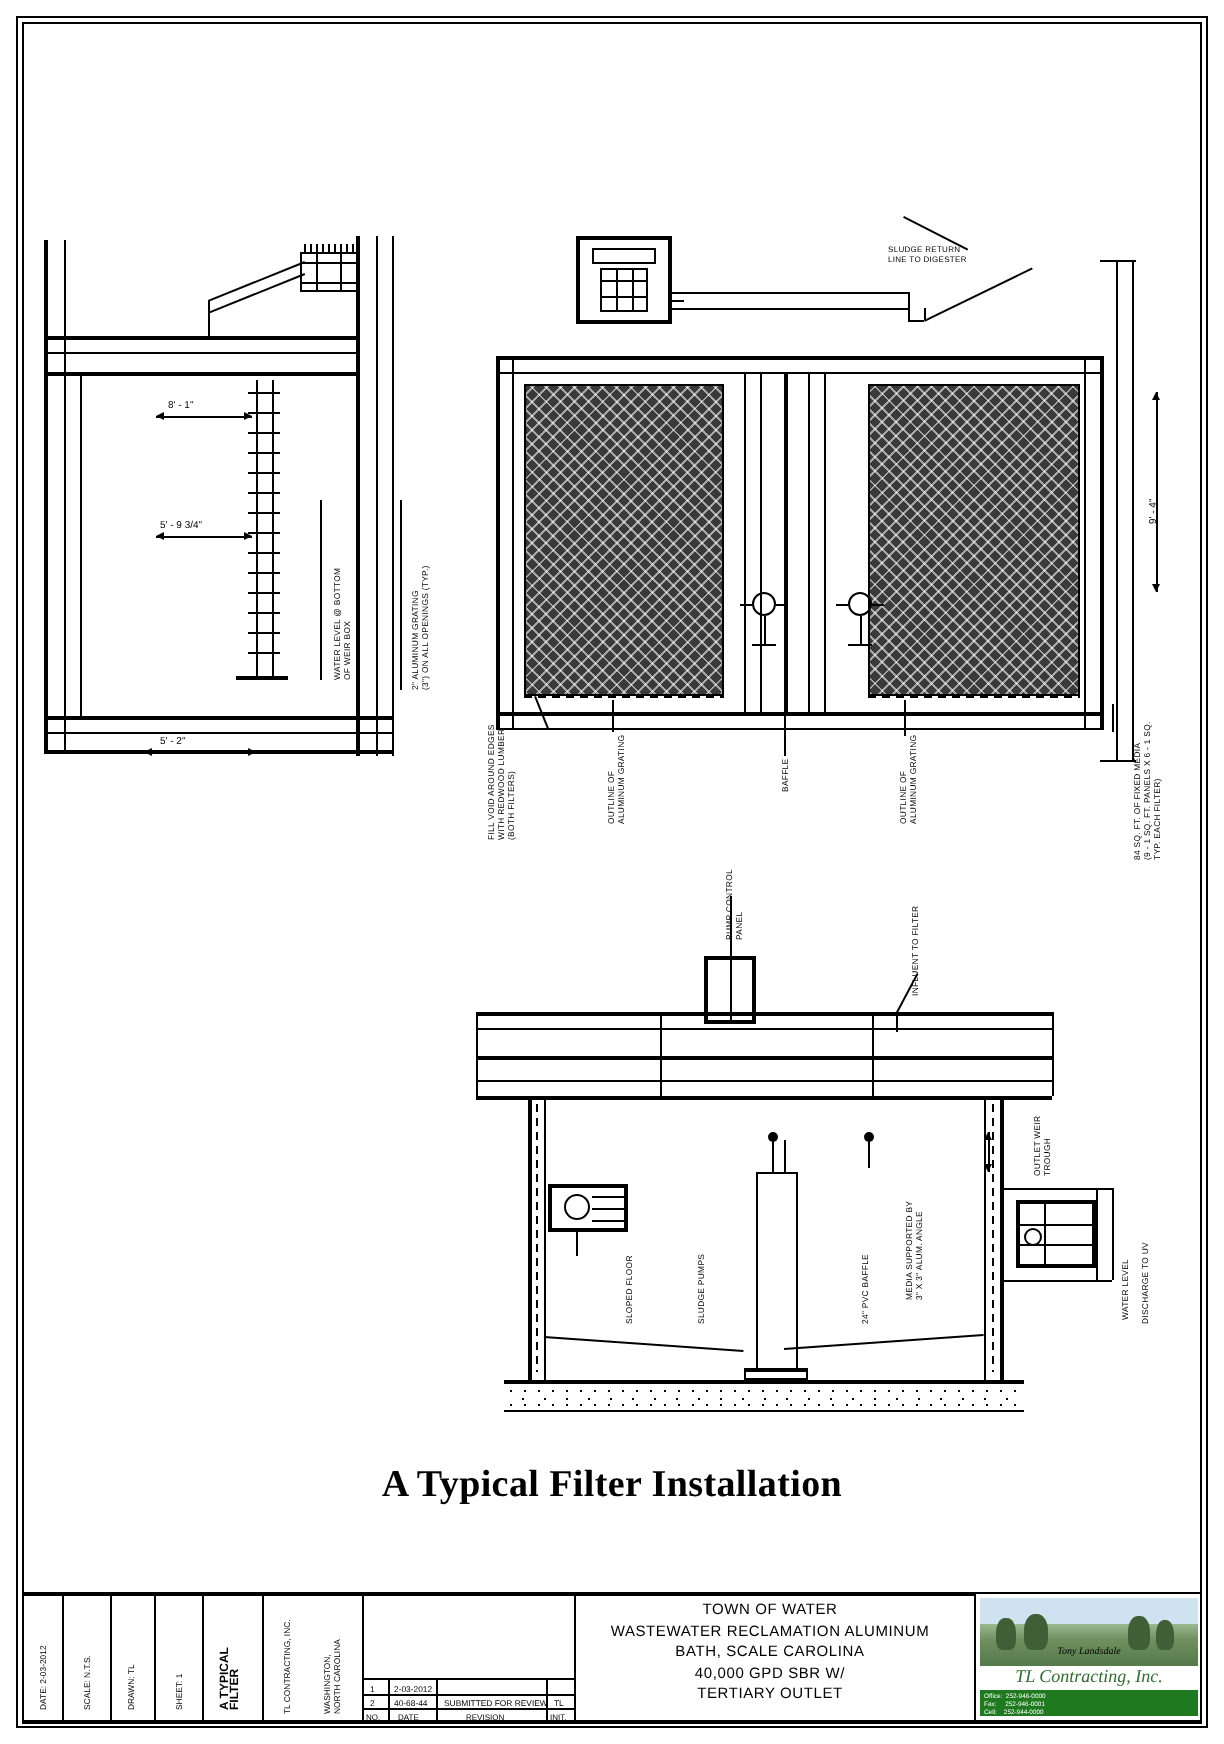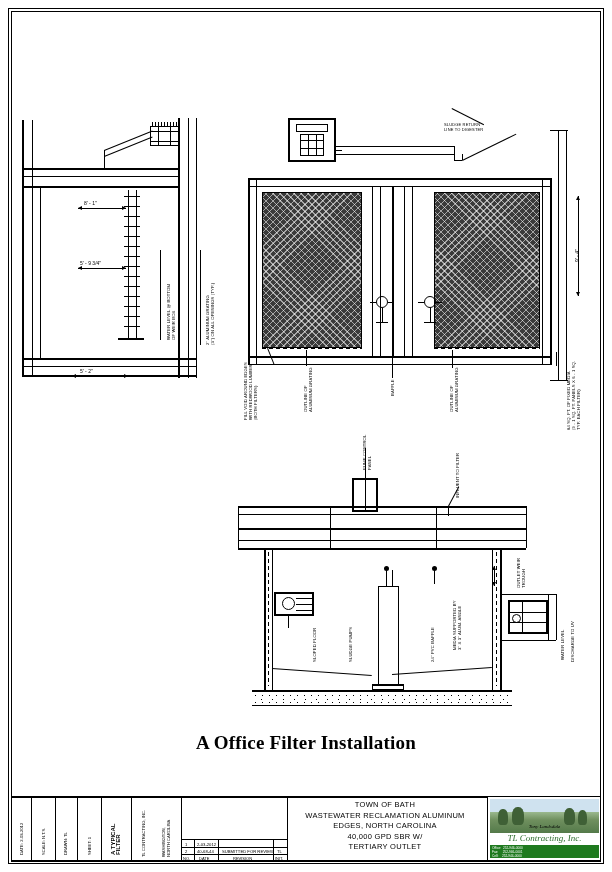--- a/index.html
+++ b/index.html
@@ -488,21 +488,21 @@
     <div class="lbl v" style="left:516px; top:588px;">OUTLET WEIR
 TROUGH</div>
     <div class="lbl v" style="left:570px; top:662px;">DISCHARGE TO UV</div>
     <div class="lbl v" style="left:560px; top:660px;">WATER LEVEL</div>
 
     <div class="ln v1" style="left:494px; top:566px; height:20px;"></div>
     <div class="tri-u" style="left:491.5px; top:566px;"></div>
     <div class="tri-d" style="left:491.5px; top:582px;"></div>
   </div>
 
-  <div id="drawing-title">A Office Filter Installation</div>
+  <div id="drawing-title">A Typical Filter Installation</div>
 
   <div id="titleblock">
 
     <div class="tb-line" style="left:0; top:0; width:590px; height:1px;"></div>
     <div class="tb-line" style="left:0; top:64px; width:590px; height:1px;"></div>
     <div class="tb-line" style="left:0; top:0; width:1px; height:65px;"></div>
     <div class="tb-line" style="left:589px; top:0; width:1px; height:65px;"></div>
 
     <div class="tb-line" style="left:20px; top:0; width:1px; height:65px;"></div>
     <div class="tb-line" style="left:44px; top:0; width:1px; height:65px;"></div>
@@ -537,23 +537,23 @@
     <div class="tb-txt v" style="left:52px; top:58px;">DRAWN: TL</div>
     <div class="tb-txt v" style="left:76px; top:58px;">SHEET: 1</div>
     <div class="tb-txt v" style="left:100px; top:58px; font-size:6px; font-weight:bold;">A TYPICAL
 FILTER</div>
     <div class="tb-txt v" style="left:130px; top:60px;">TL CONTRACTING, INC.</div>
     <div class="tb-txt v" style="left:150px; top:60px;">WASHINGTON,
 NORTH CAROLINA</div>
   </div>
 
   <div id="tb-center">
-    <div>TOWN OF BATH</div>
+    <div>TOWN OF WATER</div>
     <div>WASTEWATER RECLAMATION ALUMINUM</div>
-    <div>EDGES, NORTH CAROLINA</div>
+    <div>BATH, SCALE CAROLINA</div>
     <div>40,000 GPD SBR W/</div>
     <div>TERTIARY OUTLET</div>
   </div>
 
   <div id="logo-box">
     <div id="logo-photo">
       <div class="tree" style="left:8px; top:10px; width:10px; height:16px;"></div>
       <div class="tree" style="left:22px; top:8px; width:12px; height:18px;"></div>
       <div class="tree" style="left:74px; top:9px; width:11px; height:17px;"></div>
       <div class="tree" style="left:88px; top:11px; width:9px; height:15px;"></div>

